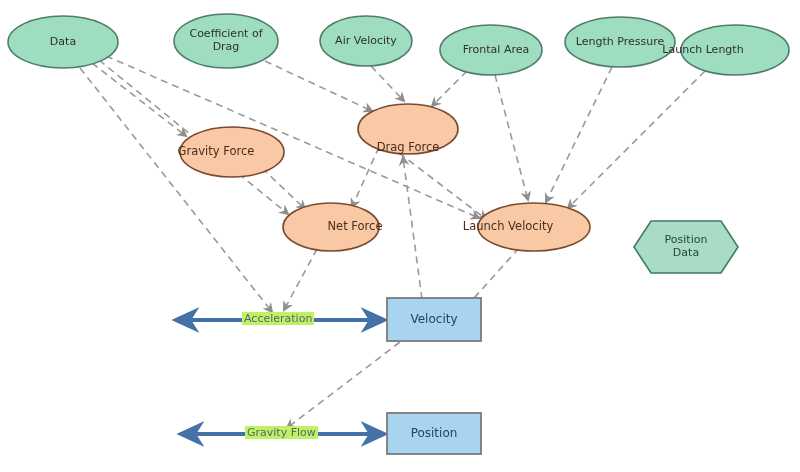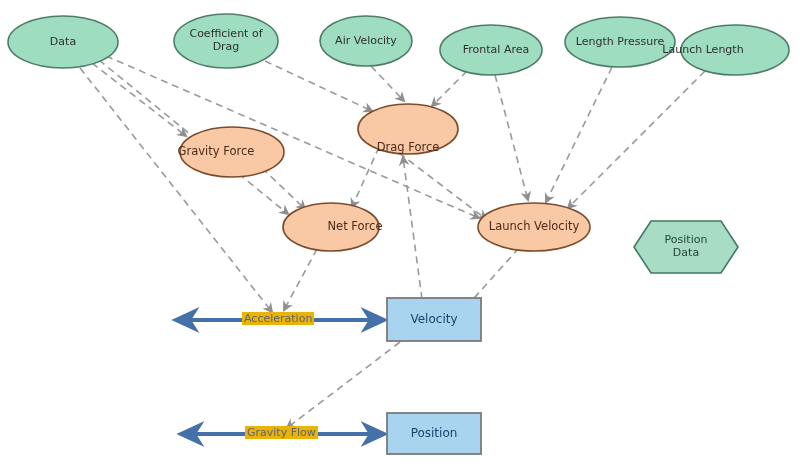--- a/index.html
+++ b/index.html
@@ -10,21 +10,21 @@
     position:absolute;display:flex;align-items:center;justify-content:center;
     text-align:center;pointer-events:none;line-height:1.15;
     font-family:"DejaVu Sans",sans-serif;
   }
   .lbl-input{font-size:11px;color:#2f2f2f;}
   .lbl-derived{font-size:11.5px;color:#4a2c1a;}
   .lbl-state{font-size:12px;color:#21436b;}
   .lbl-data{font-size:11px;color:#24453a;}
   .edge-label{
     position:absolute;font-size:11px;color:#5a6472;
-    font-family:"DejaVu Sans",sans-serif;background:#eab308;
+    font-family:"DejaVu Sans",sans-serif;background:#bef264;
     padding:0 2px;white-space:nowrap;pointer-events:none;
   }
 </style>
 </head>
 <body>
 
 <svg id="canvas" viewBox="0 0 800 472">
   <defs>
     <marker id="dep-arrow" viewBox="0 0 12 12" refX="9" refY="6" markerWidth="8" markerHeight="8" orient="auto-start-reverse">
       <path d="M1,1 L11,6 L1,11 L4,6 Z" fill="#8f8f8f"></path>
@@ -99,21 +99,21 @@
 <div class="node-label lbl-input" style="left:565px;top:29px;width:110px;height:26px;">Length Pressure</div>
 
 <div class="node-label lbl-input" style="left:649px;top:37px;width:108px;height:26px;">Launch Length</div>
 
 <div class="node-label lbl-derived" style="left:358px;top:116px;width:100px;height:26px;margin-top:19px;">Drag Force</div>
 
 <div class="node-label lbl-derived" style="left:164px;top:139px;width:104px;height:26px;">Gravity Force</div>
 
 <div class="node-label lbl-derived" style="left:283px;top:214px;width:96px;height:26px;padding-left:24px;">Net Force</div>
 
-<div class="node-label lbl-derived" style="left:478px;top:214px;width:112px;height:26px;">Launch Velocity</div>
+<div class="node-label lbl-derived" style="left:452px;top:214px;width:112px;height:26px;">Launch Velocity</div>
 
 <div class="node-label lbl-data" style="left:640px;top:221px;width:92px;height:52px;white-space:pre-line;">Position
 Data</div>
 
 <div class="node-label lbl-state" style="left:387px;top:298px;width:94px;height:43px;">Velocity</div>
 
 <div class="node-label lbl-state" style="left:387px;top:413px;width:94px;height:41px;">Position</div>
 
 <div class="edge-label" style="left:242px;top:312px;">Acceleration</div>
 

